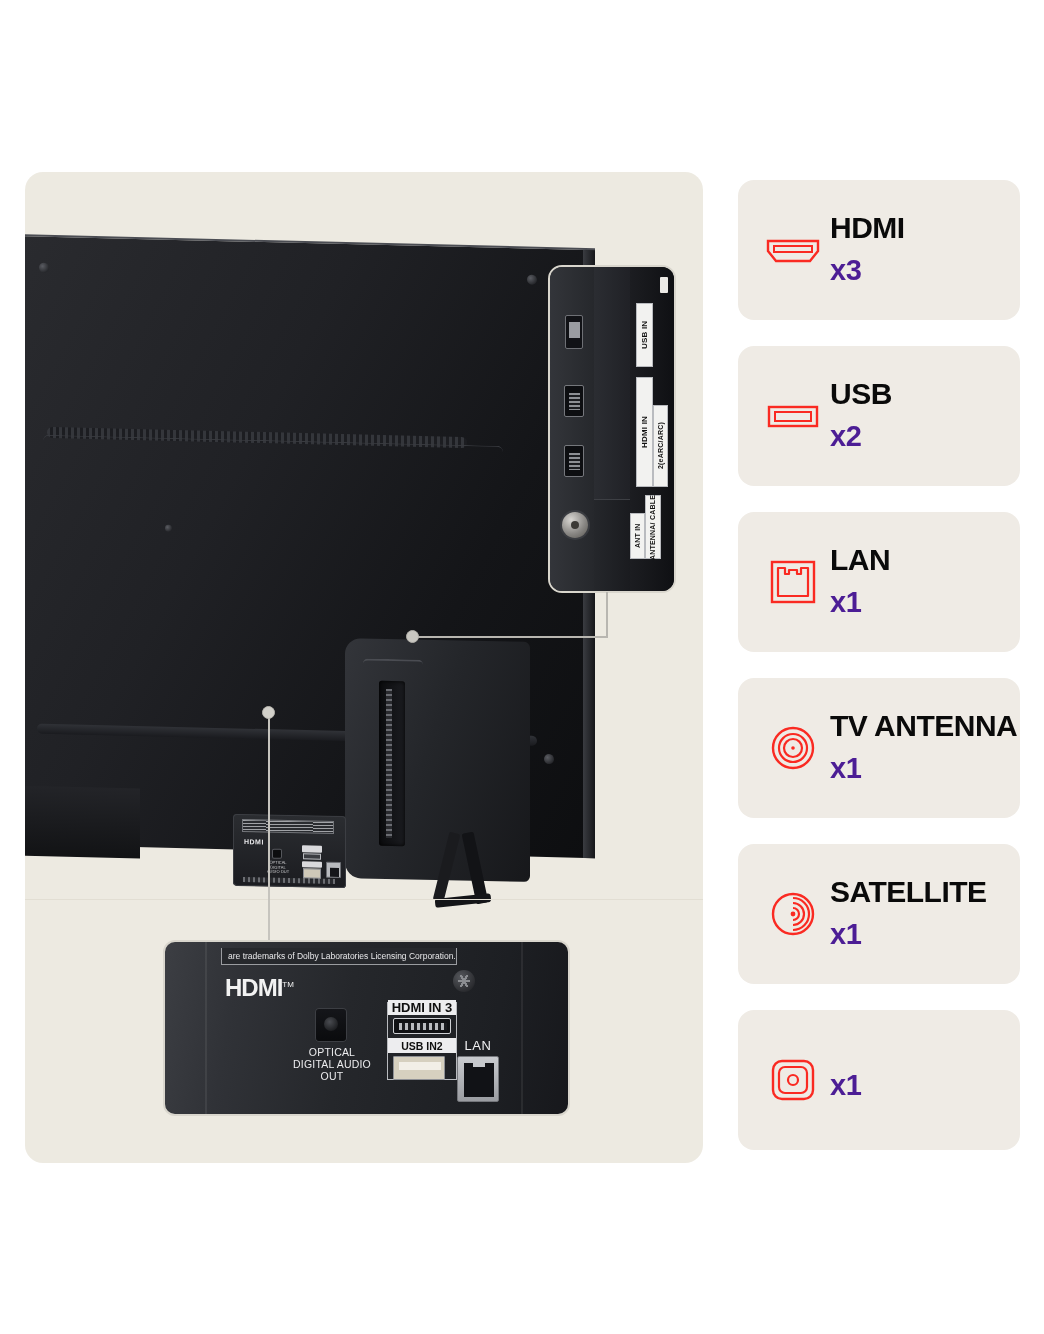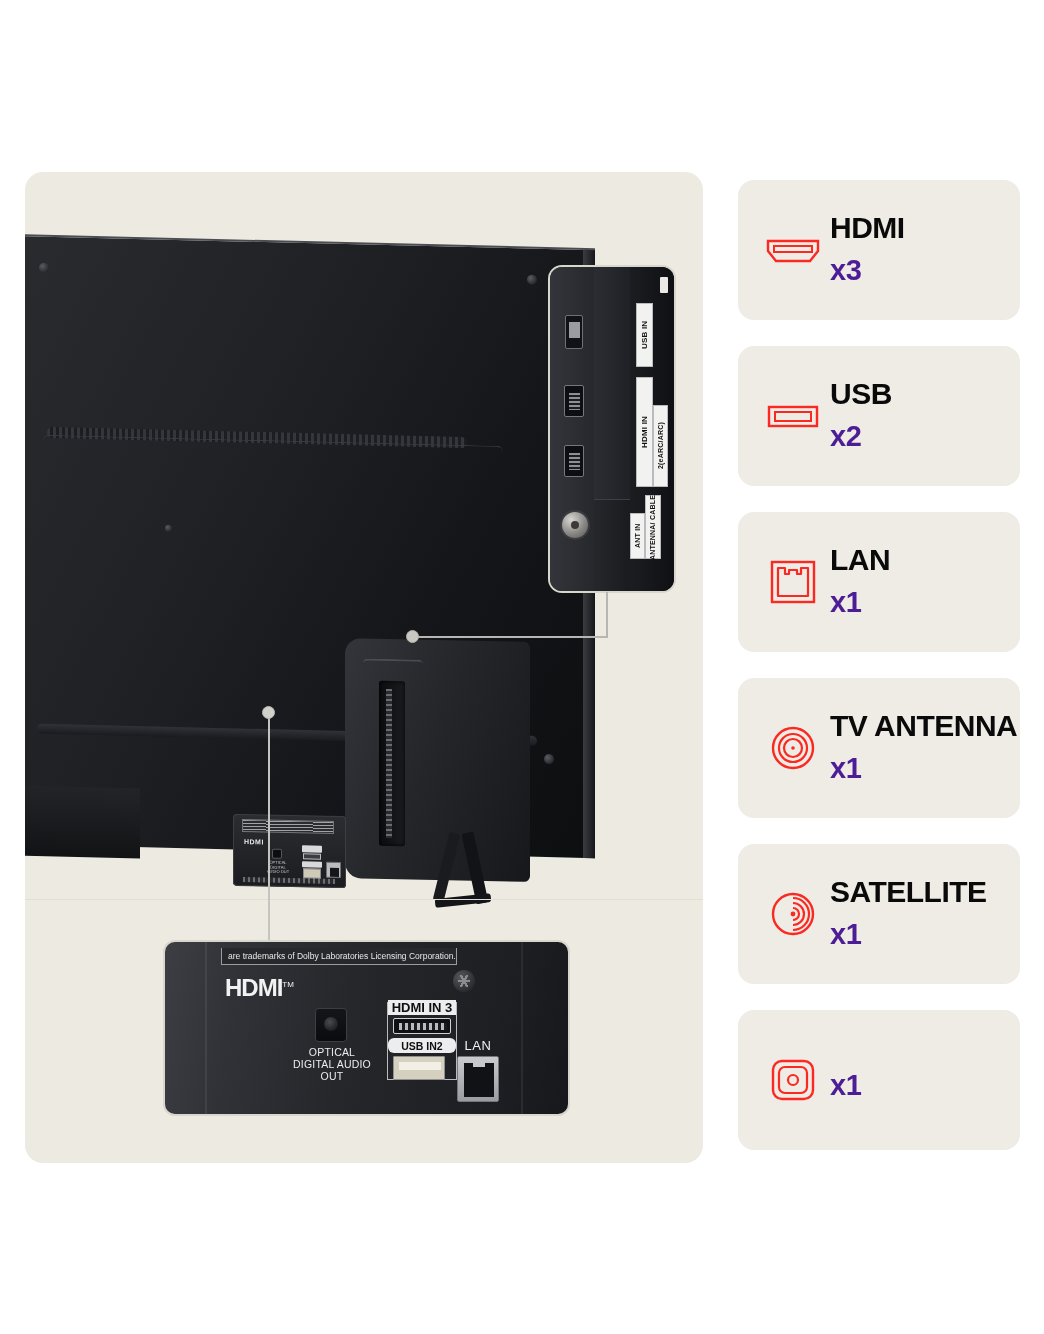--- a/index.html
+++ b/index.html
@@ -302,21 +302,21 @@
   .ib-hdmi3port{
     position:absolute;left:228px;top:76px;width:58px;height:16px;
     background:#101114;border:1px solid #cfd1d5;border-radius:2px;
   }
   .ib-hdmi3port:after{
     content:"";position:absolute;left:5px;top:4px;width:48px;height:7px;
     background:repeating-linear-gradient(90deg,#b9bbbf 0 3px,#1a1b1f 3px 6px);
   }
   .ib-usb2lbl{
     position:absolute;left:223px;top:96px;width:68px;height:15px;background:#ededef;
-    color:#0f0f0f;font-size:10.5px;font-weight:700;display:flex;align-items:center;justify-content:center;border-radius:6px;
+    color:#0f0f0f;font-size:10.5px;font-weight:700;display:flex;align-items:center;justify-content:center;
   }
   .ib-usb2port{
     position:absolute;left:228px;top:114px;width:52px;height:24px;
     background:#d6d0bf;border:1px solid #8e9095;border-radius:1px;
   }
   .ib-usb2port:after{
     content:"";position:absolute;left:5px;top:5px;width:42px;height:8px;background:#f2efe7;
   }
   
   .ib-lanlbl{

